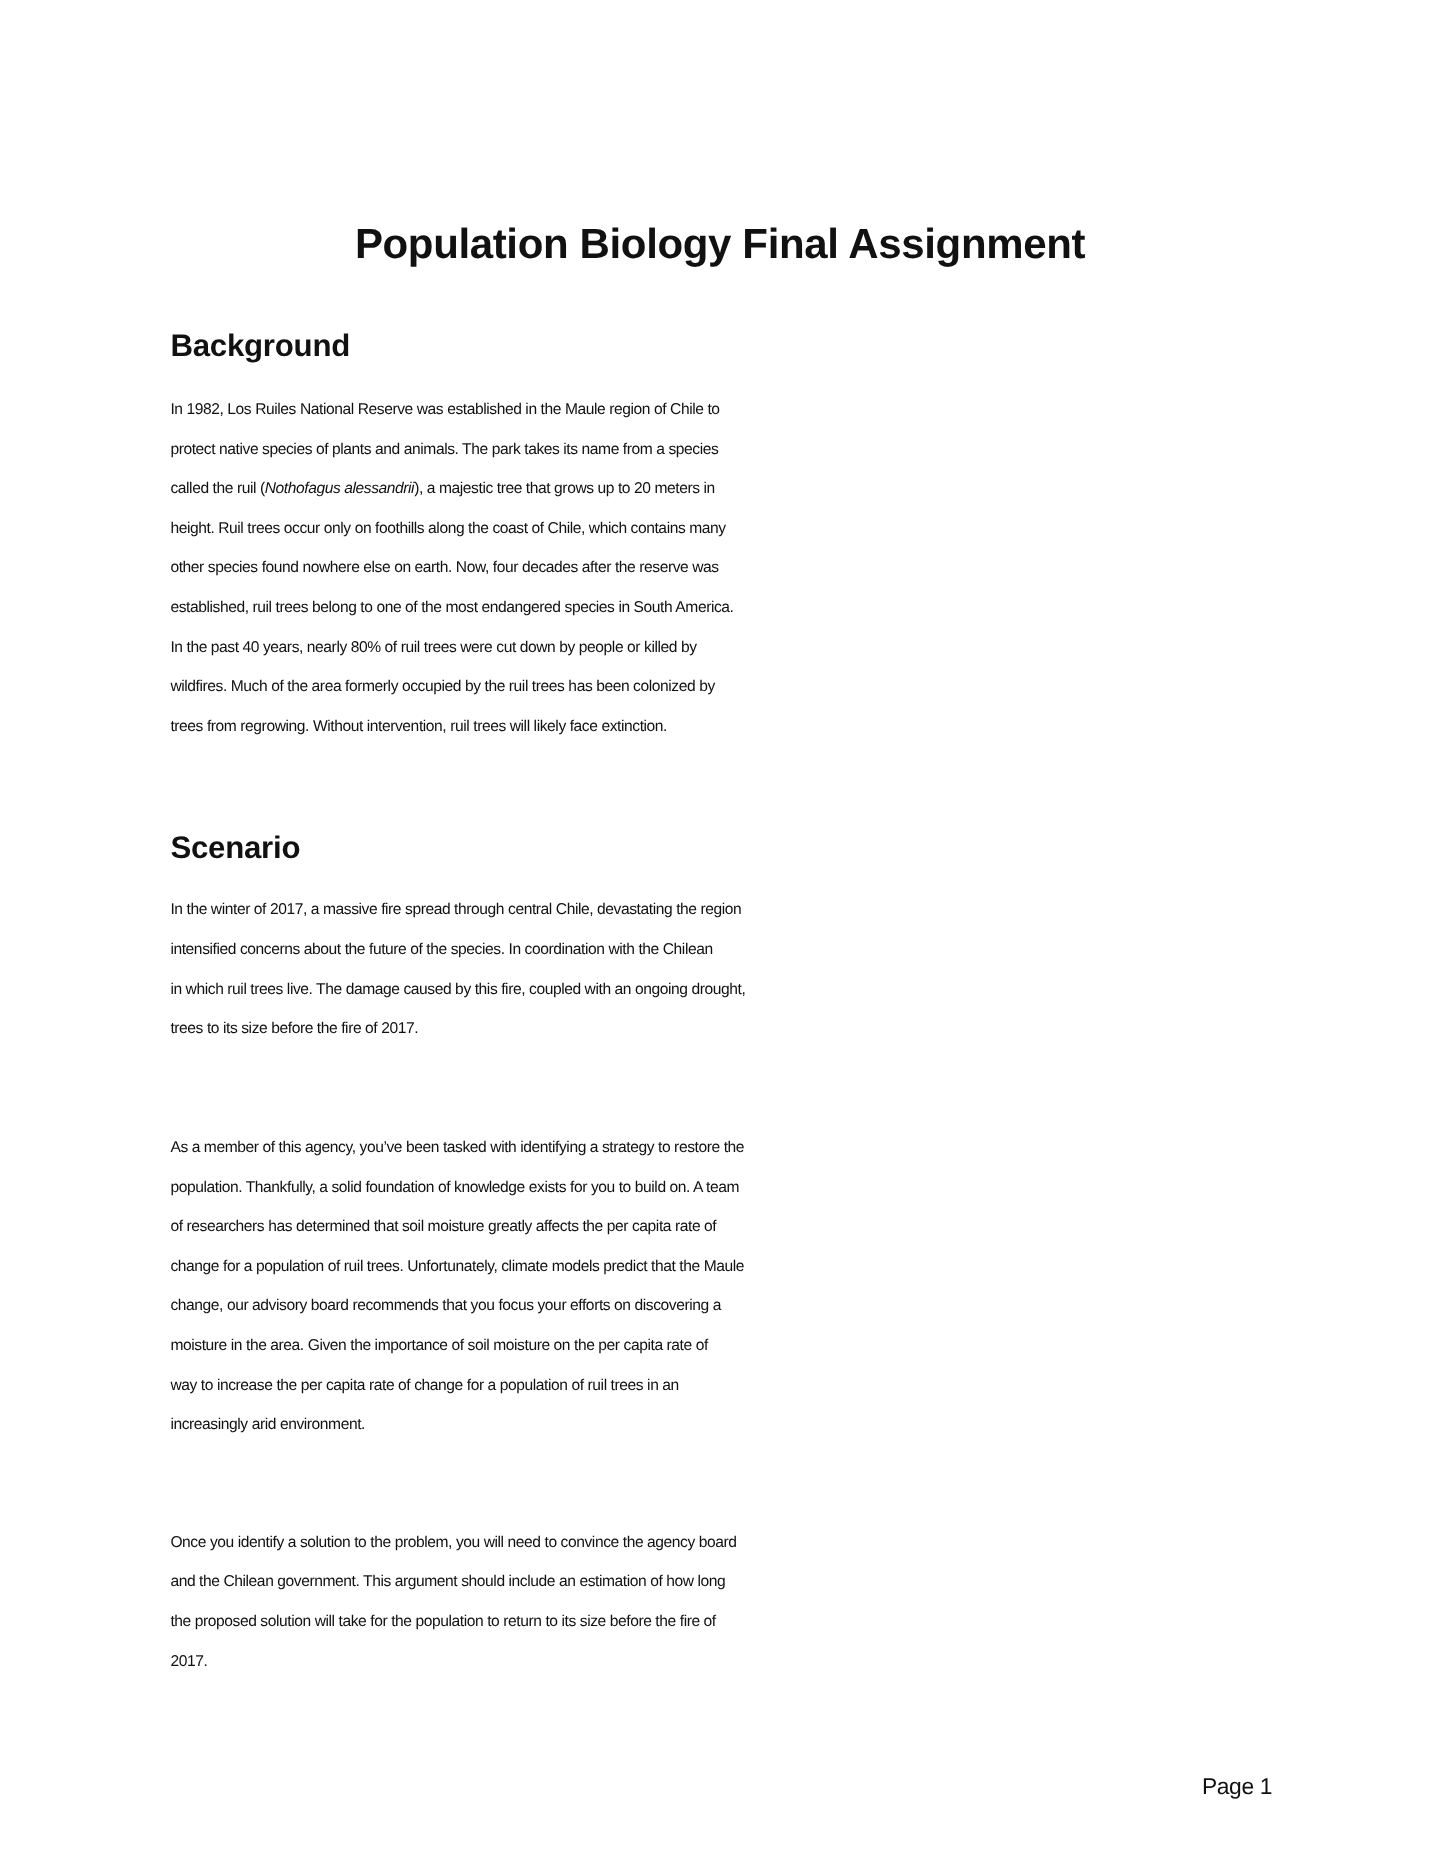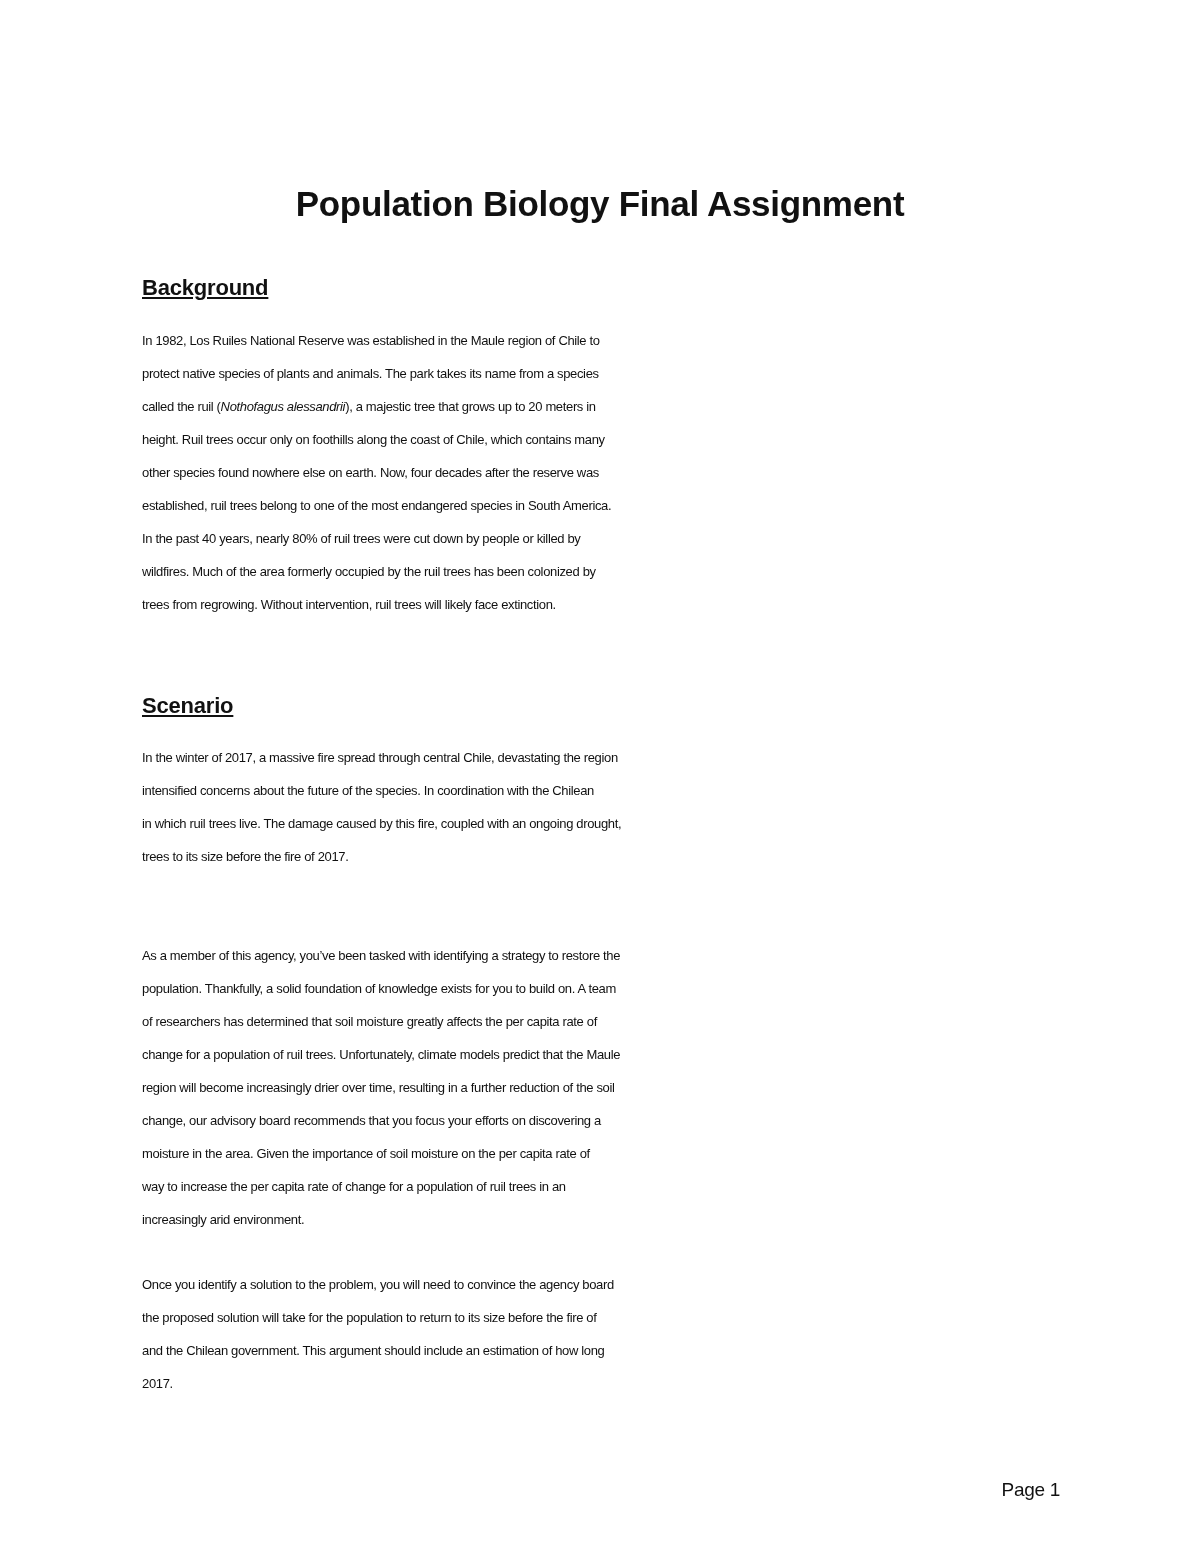--- a/index.html
+++ b/index.html
@@ -30,26 +30,25 @@
       text-align: center;
       font-size: 35px;
       font-weight: bold;
       letter-spacing: -0.3px;
       margin: 0;
       line-height: 44px;
     }
     .heading {
       position: absolute;
       left: 142px;
-      font-size: 22px;
+      font-size: 26px;
       font-weight: bold;
       margin: 0;
       line-height: 32px;
       letter-spacing: -0.2px;
-      text-decoration: underline;
     }
     .para {
       position: absolute;
       left: 142px;
       width: 930px;
       margin: 0;
       font-size: 13px;
       letter-spacing: -0.35px;
     }
     .line {
@@ -93,27 +92,26 @@
       <span class="line"><span>In the winter of 2017, a massive fire spread through central Chile, devastating the region</span></span>
       <span class="line"><span>intensified concerns about the future of the species. In coordination with the Chilean</span></span>
       <span class="line"><span>in which ruil trees live. The damage caused by this fire, coupled with an ongoing drought,</span></span>
       <span class="line"><span>trees to its size before the fire of 2017.</span></span>
     </div>
   <div class="para" style="top:939px;">
       <span class="line"><span>As a member of this agency, you’ve been tasked with identifying a strategy to restore the</span></span>
       <span class="line"><span>population. Thankfully, a solid foundation of knowledge exists for you to build on. A team</span></span>
       <span class="line"><span>of researchers has determined that soil moisture greatly affects the per capita rate of</span></span>
       <span class="line"><span>change for a population of ruil trees. Unfortunately, climate models predict that the Maule</span></span>
-      <span class="line"><span>region will become increasingly drier over time, resulting in a further reduction of the soil</span></span>
       <span class="line"><span>change, our advisory board recommends that you focus your efforts on discovering a</span></span>
       <span class="line"><span>moisture in the area. Given the importance of soil moisture on the per capita rate of</span></span>
       <span class="line"><span>way to increase the per capita rate of change for a population of ruil trees in an</span></span>
       <span class="line"><span>increasingly arid environment.</span></span>
     </div>
   <div class="para" style="top:1268px;">
       <span class="line"><span>Once you identify a solution to the problem, you will need to convince the agency board</span></span>
+      <span class="line"><span>and the Chilean government. This argument should include an estimation of how long</span></span>
       <span class="line"><span>the proposed solution will take for the population to return to its size before the fire of</span></span>
-      <span class="line"><span>and the Chilean government. This argument should include an estimation of how long</span></span>
       <span class="line"><span>2017.</span></span>
     </div>
 
   <div class="page-number">Page 1</div>
 </div>
 
 </body></html>

